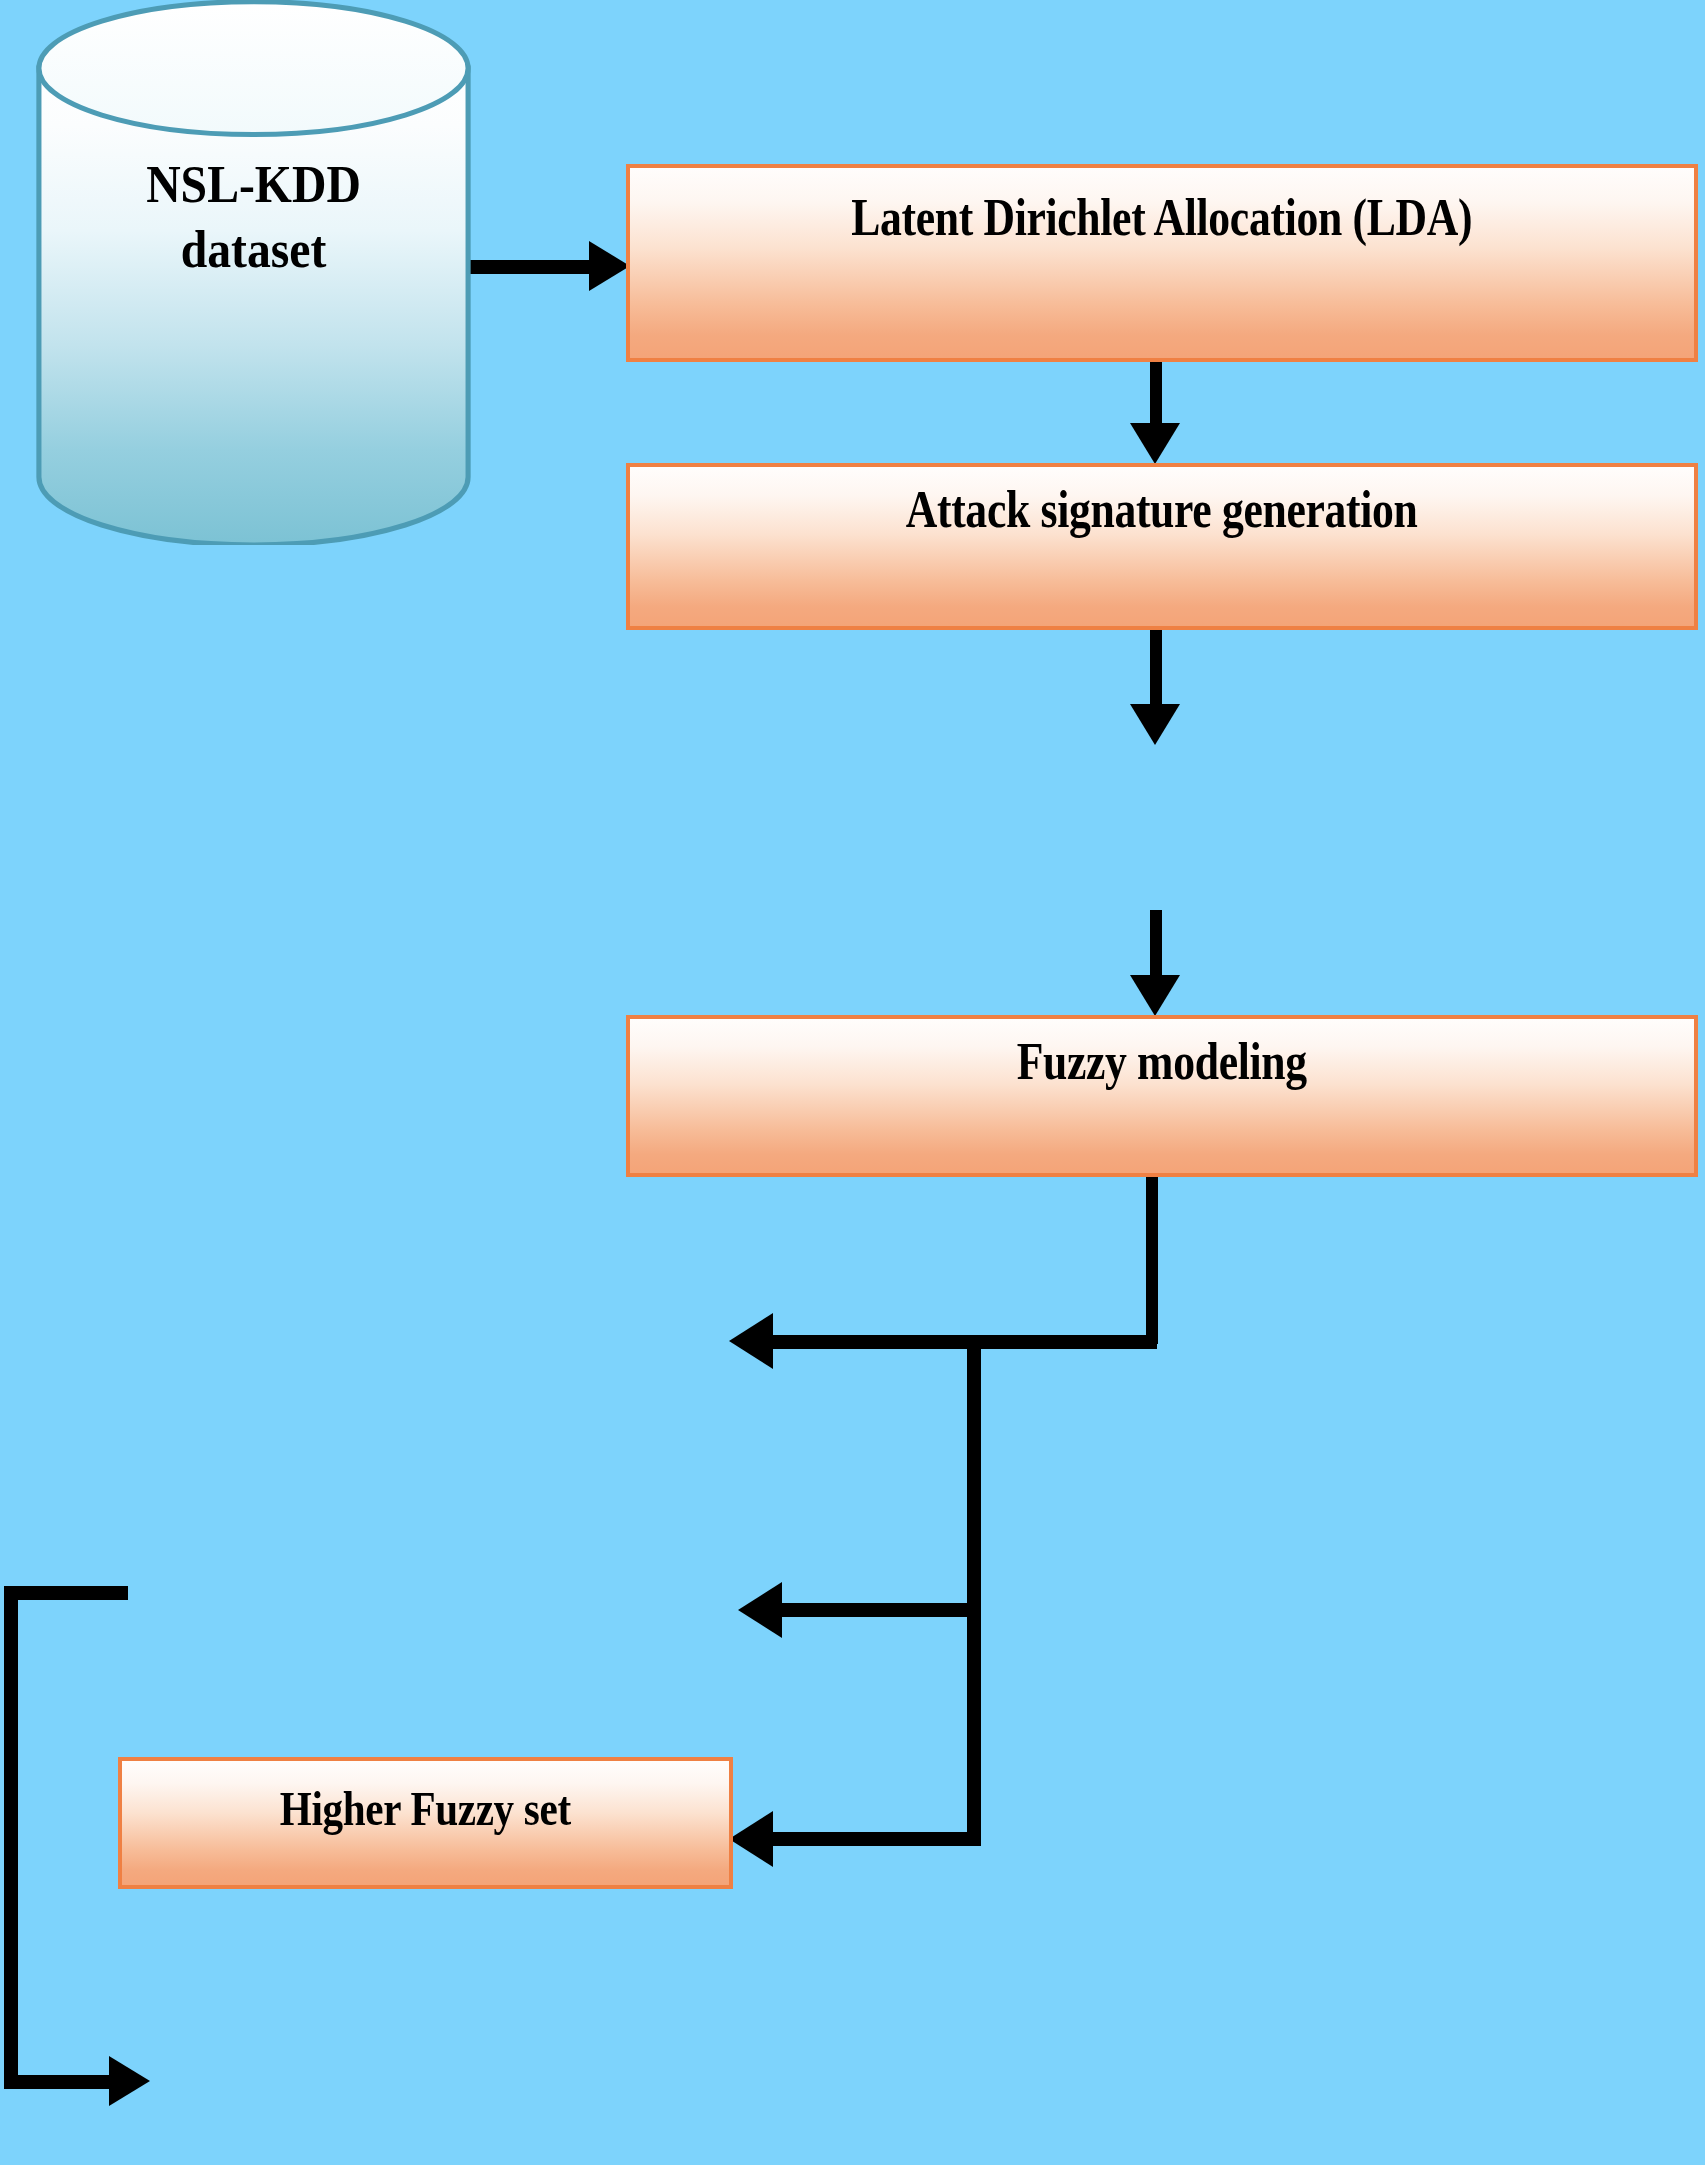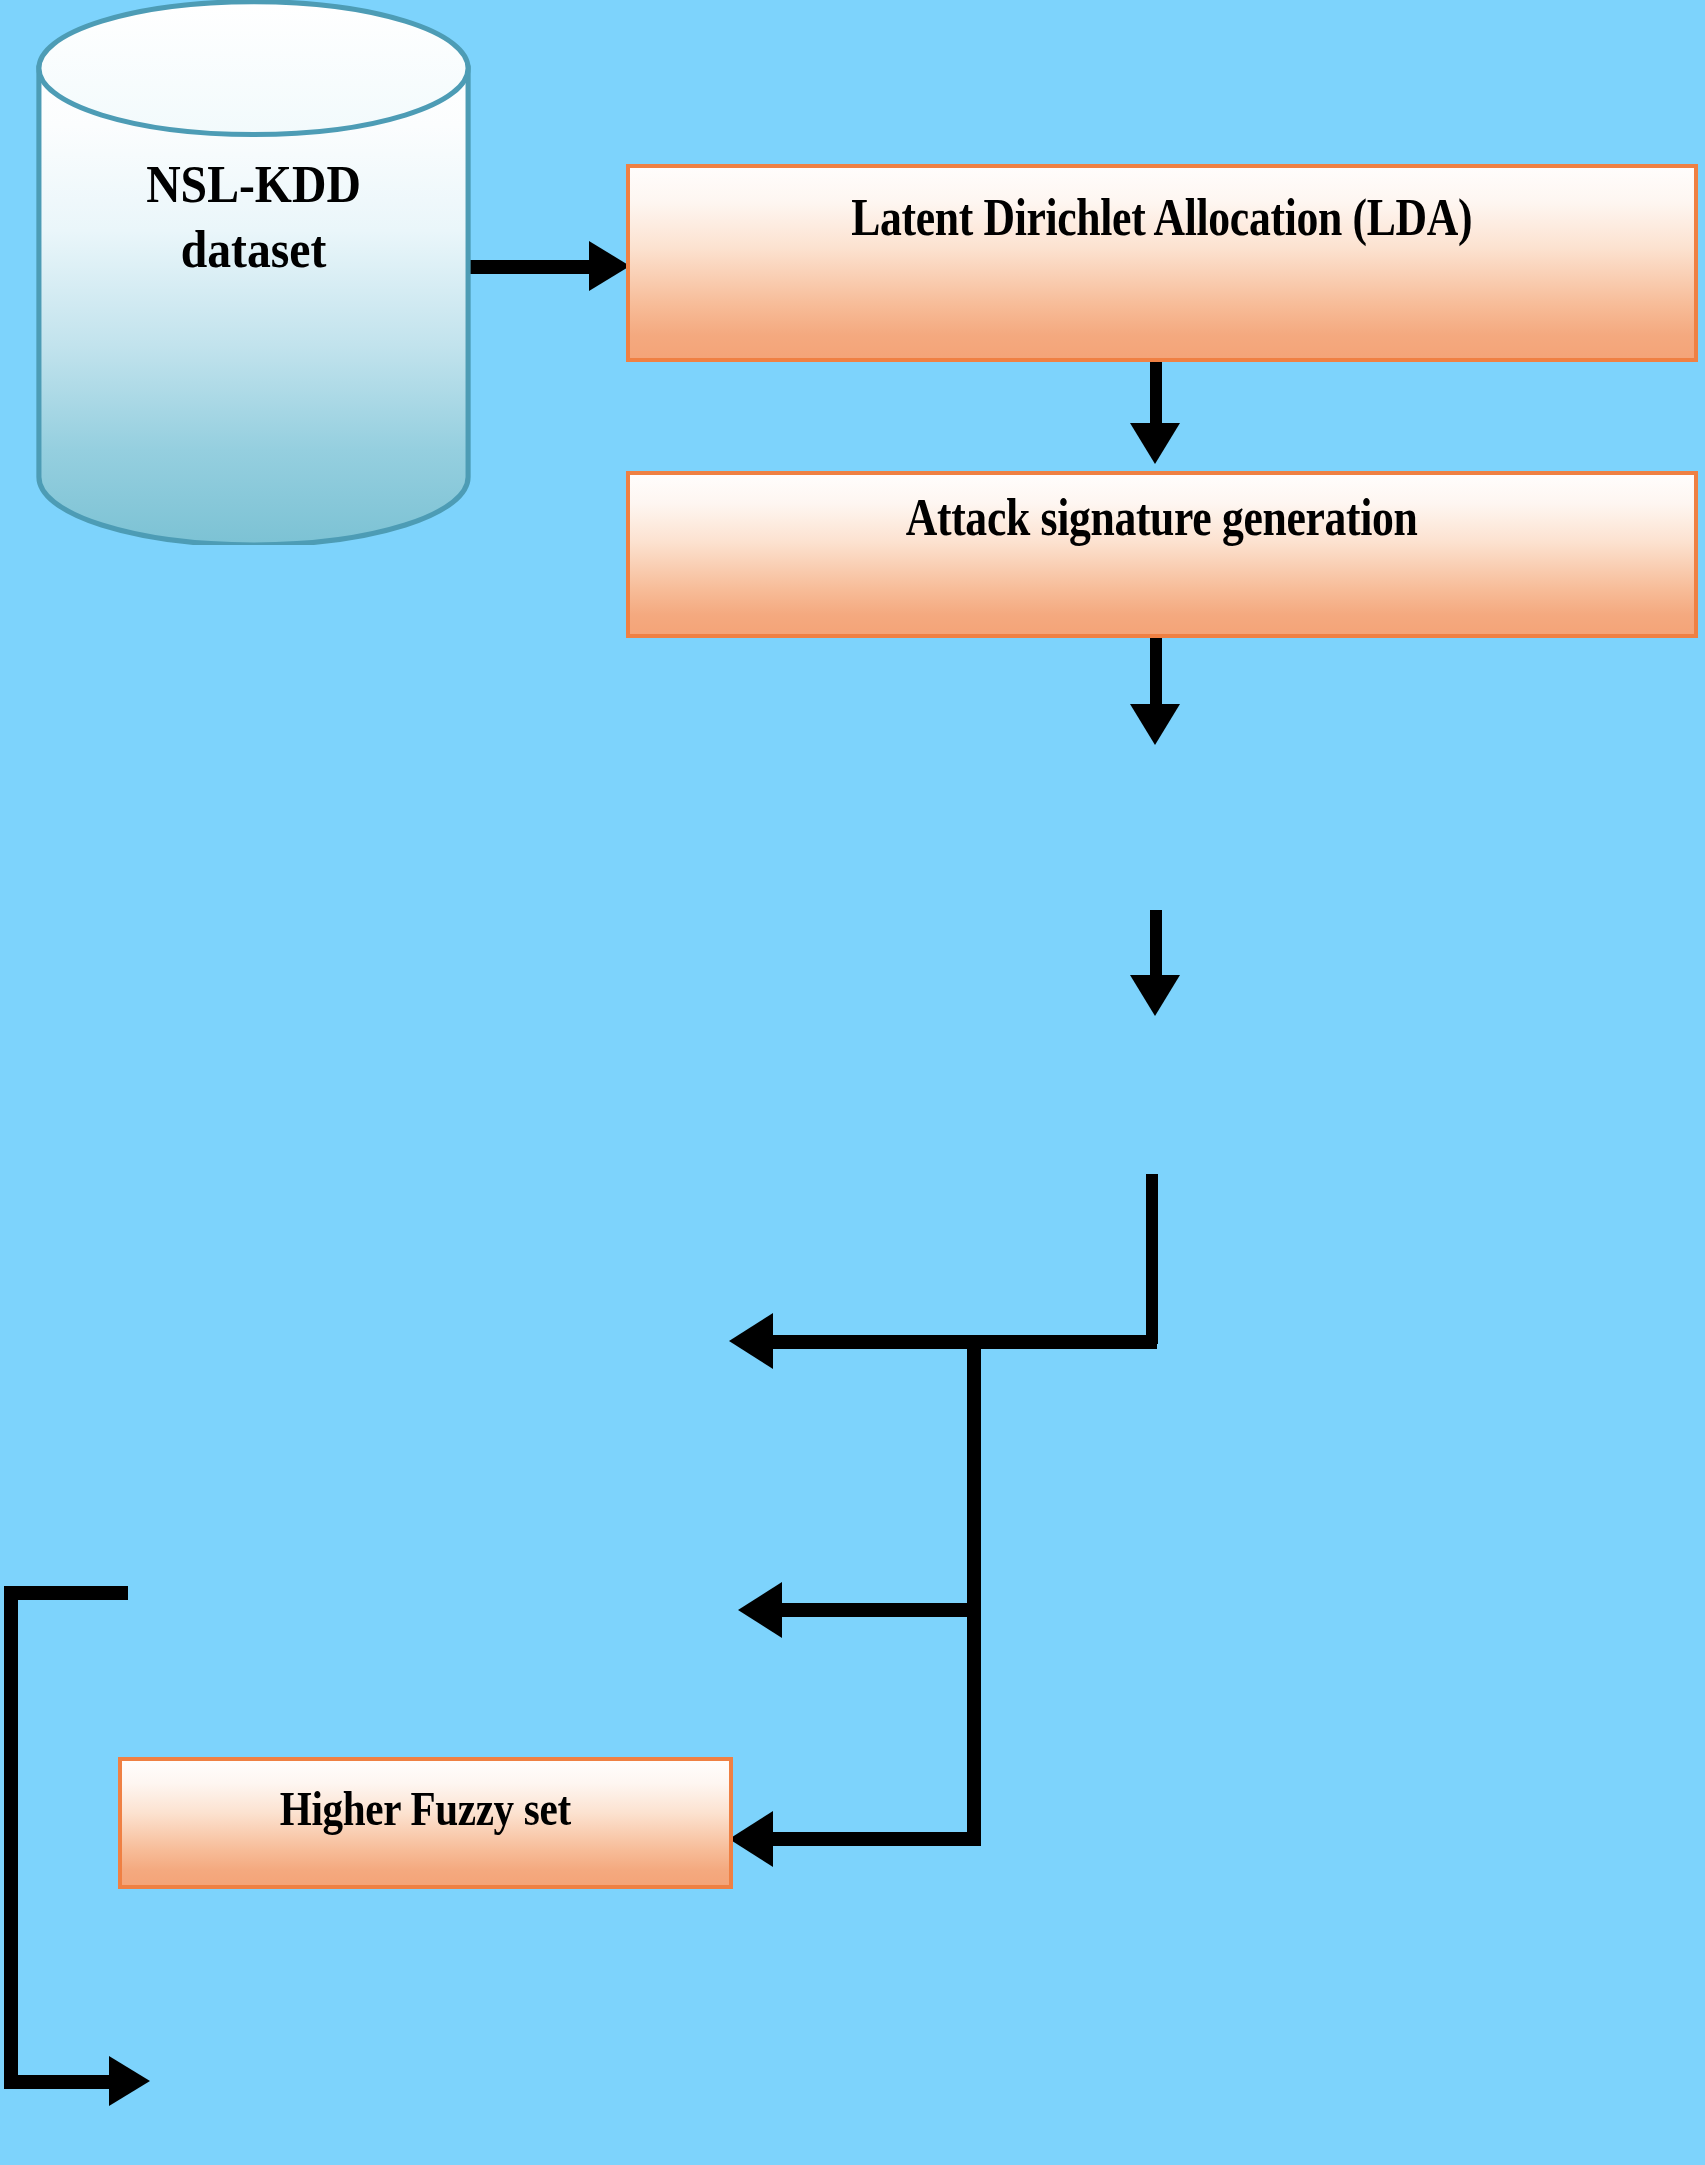--- a/index.html
+++ b/index.html
@@ -42,21 +42,21 @@
     transform: scaleX(0.84);
     transform-origin: center center;
     white-space: nowrap;
   }
   .proc.wide .label { font-size: 52px; }
   .proc.small .label { font-size: 49px; }
   .proc.two-line .label { white-space: normal; }
 
   
   .align-top { align-items: flex-start; }
-  .pad-t-18 { padding-top: 15.3px; margin-top: 8px; }
+  .pad-t-18 { padding-top: 15.3px; }
   .pad-t-26 { padding-top: 22px; }
   .pad-t-34 { padding-top: 29px; }
 
   
   #cylinder {
     position: absolute;
     z-index: 5;
   }
   #cylinder .cyl-svg { display: block; }
   #cylinder .cyl-text {
@@ -162,20 +162,23 @@
 
   <div class="node proc wide align-top pad-t-26" style="left:626px; top:164px; width:1072px; height:198px;">
     <span class="label">Latent Dirichlet Allocation (LDA)</span>
   </div>
 
   <div class="node proc wide align-top pad-t-18" style="left:626px; top:463px; width:1072px; height:167px;">
     <span class="label">Attack signature generation</span>
   </div>
 
 
+  <div class="node proc wide align-top pad-t-18" style="left:626px; top:1015px; width:1072px; height:162px;">
+    <span class="label">Fuzzy modeling</span>
+  </div>
 
 
 
   <div class="node proc small align-top pad-t-26" style="left:118px; top:1757px; width:615px; height:132px;">
     <span class="label">Higher Fuzzy set</span>
   </div>
 
 
 </div>
 

